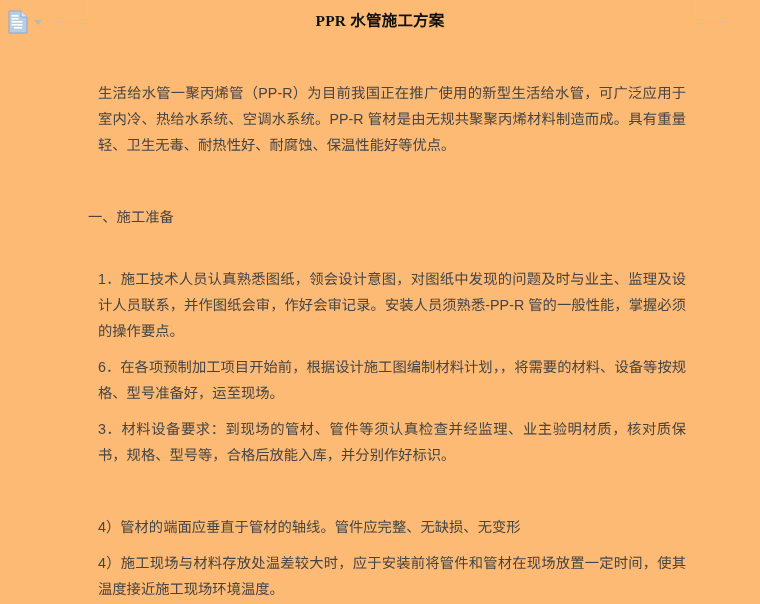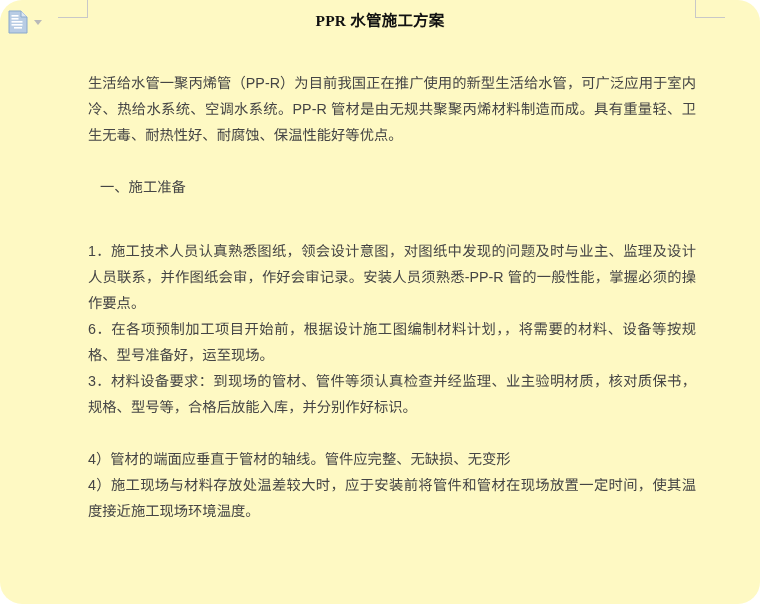--- a/index.html
+++ b/index.html
@@ -15,23 +15,22 @@
     font-family: "Liberation Sans", "DejaVu Sans", sans-serif;
     position: relative;
     -webkit-font-smoothing: antialiased;
   }
 
   
   .page {
     position: relative;
     width: 760px;
     height: 604px;
-    background: #fef9c3;
+    background: #fdba74;
     box-sizing: border-box;
-    border-radius: 22px;
   }
 
   
   .crop-mark {
     position: absolute;
     width: 30px;
     height: 22px;
     pointer-events: none;
   }
   .crop-mark::before,
@@ -94,28 +93,28 @@
     left: 88px;
     top: 70px;
     width: 608px;
     color: #454545;
     font-size: 14.3px;
     line-height: 26px;
     text-align: justify;
     text-justify: inter-ideograph;
   }
   .para {
-    margin: 0;
+    margin: 10px;
     white-space: normal;
     word-break: break-all;
   }
   .para + .para { margin-top: 0; }
   .spacer-para { height: 26px; }
   .heading-para {
-    margin: 12px;
+    margin: 0;
     color: #454545;
   }
 </style>
 </head>
 <body>
 
 <div class="page">
 
   <div class="crop-mark crop-tl"></div>
   <div class="crop-mark crop-tr"></div>

